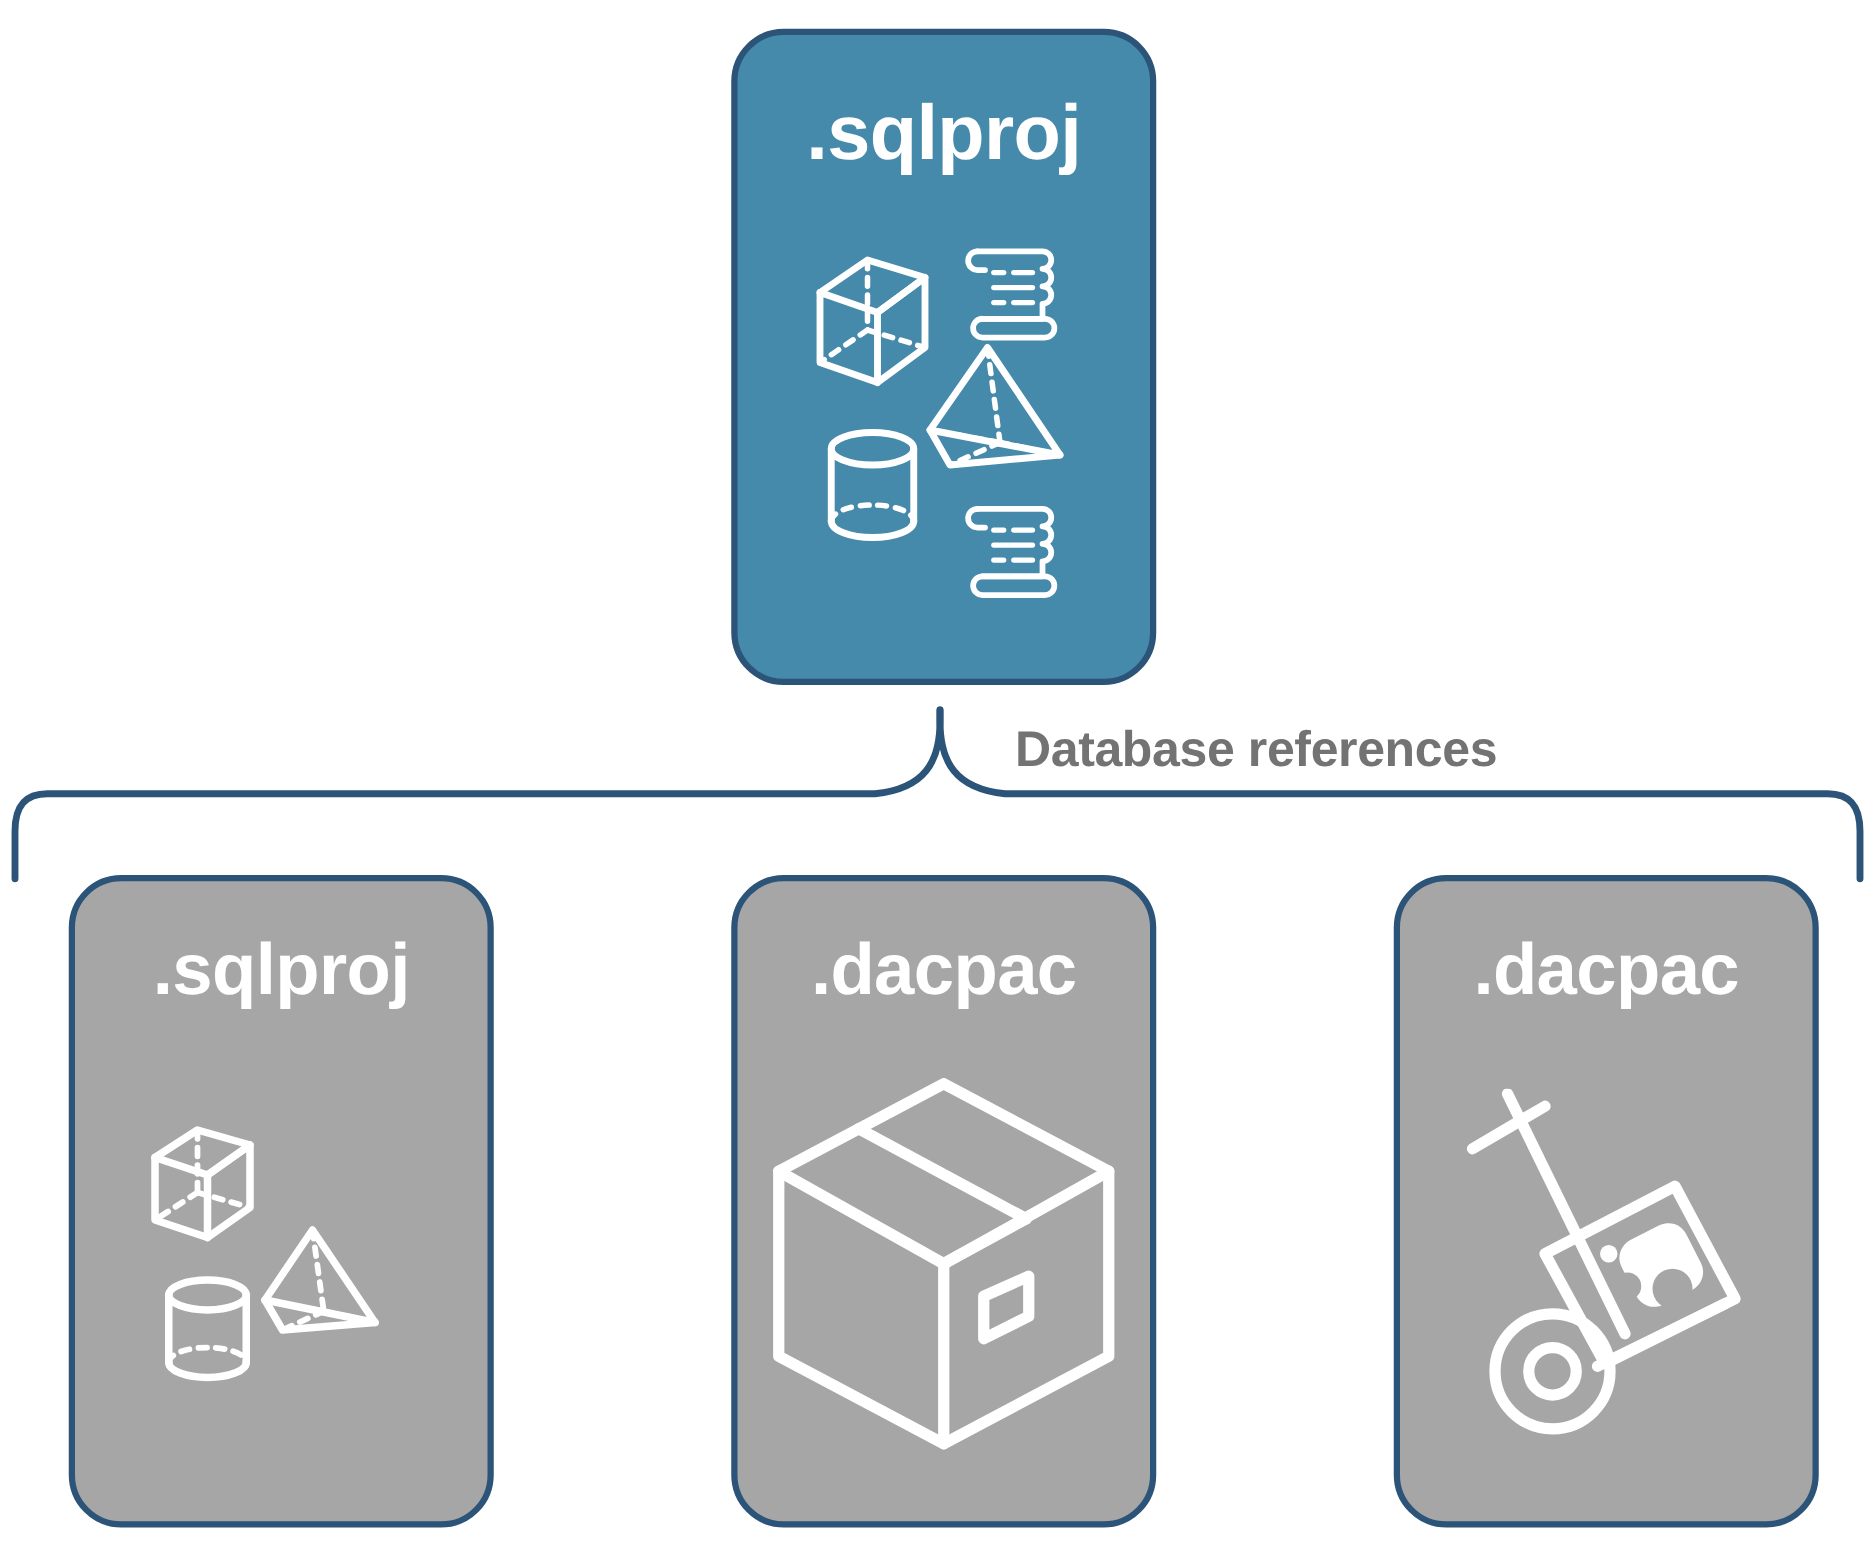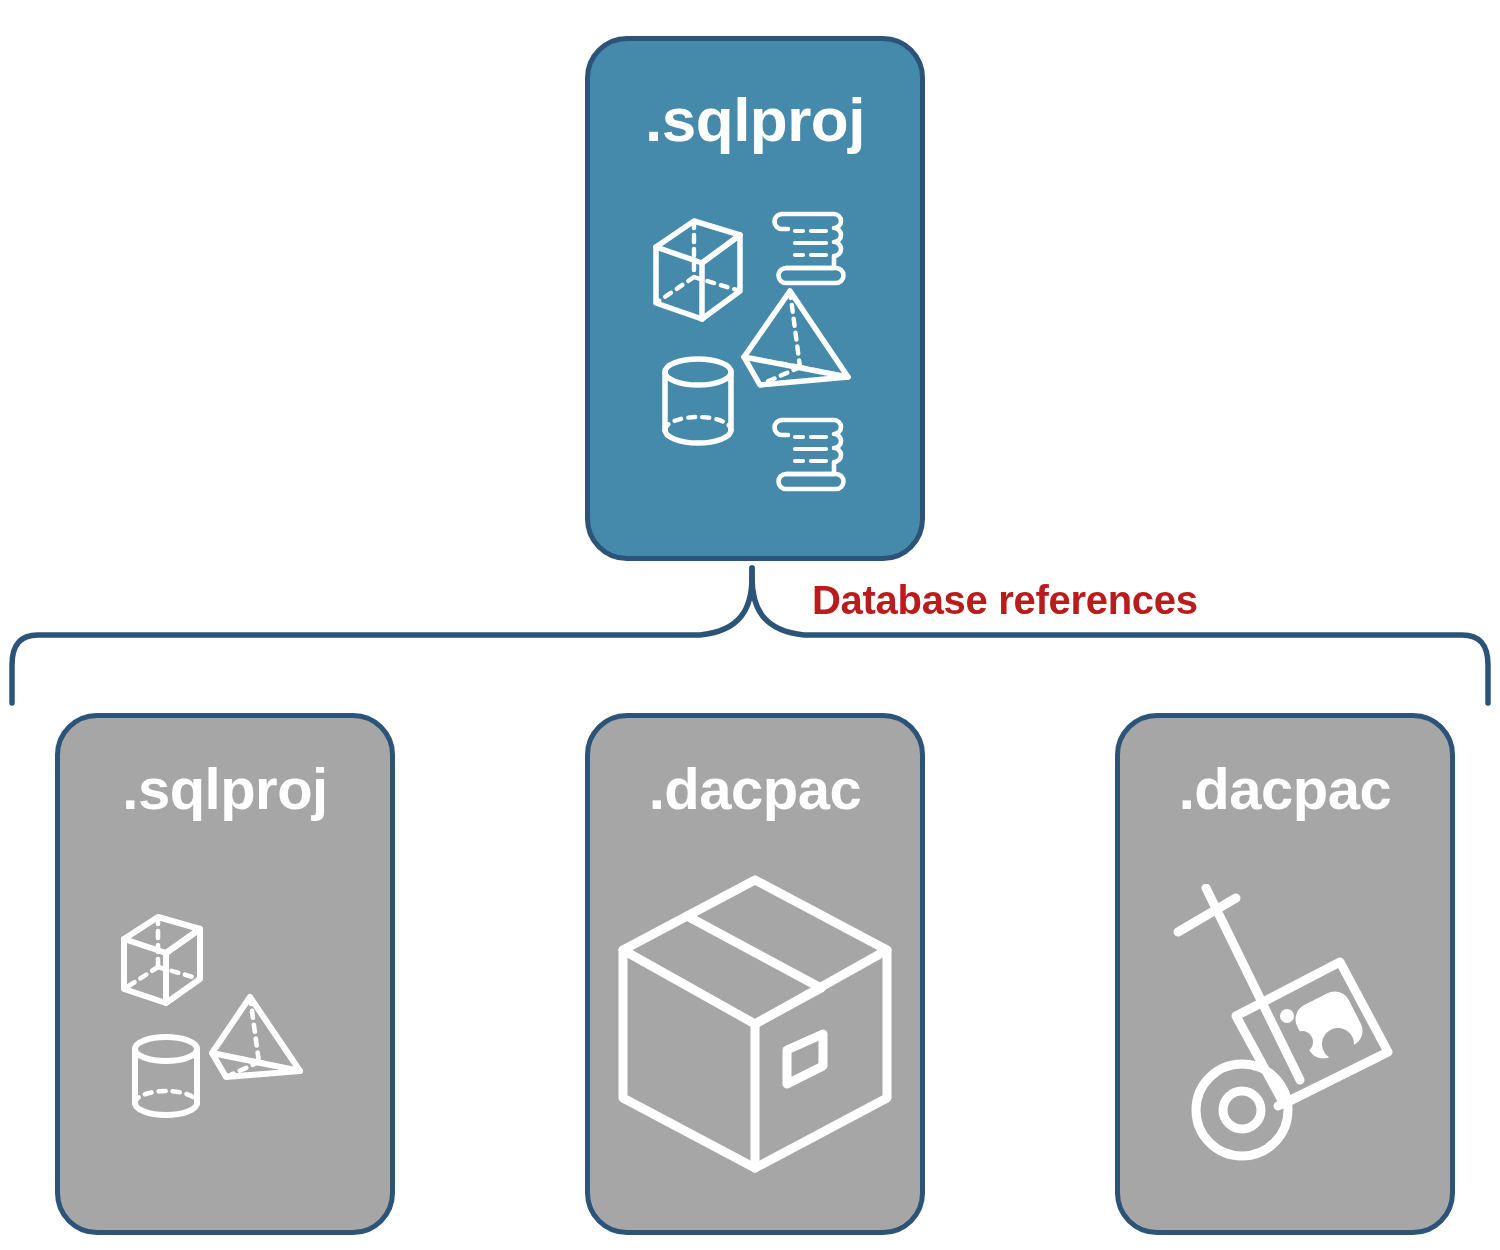--- a/index.html
+++ b/index.html
@@ -23,21 +23,20 @@
   }
 
   .card {
     position: absolute;
     border-radius: 42px;
     box-sizing: border-box;
     border: 5px solid #2b5478;
     display: flex;
     flex-direction: column;
     align-items: center;
-    margin-top: 13px;
   }
 
   .card-top {
     left: 585px;
     top: 23px;
     width: 340px;
     height: 525px;
     background: #4589ab;
   }
 
@@ -92,21 +91,21 @@
     height: 170px;
     pointer-events: none;
   }
 
   .brace-label {
     position: absolute;
     left: 812px;
     top: 578px;
     font-size: 40px;
     font-weight: bold;
-    color: #b91c1c;
+    color: #737373;
     letter-spacing: -0.3px;
     white-space: nowrap;
     user-select: none;
   }
 </style>
 </head>
 <body>
 
 <div id="stage">
 

